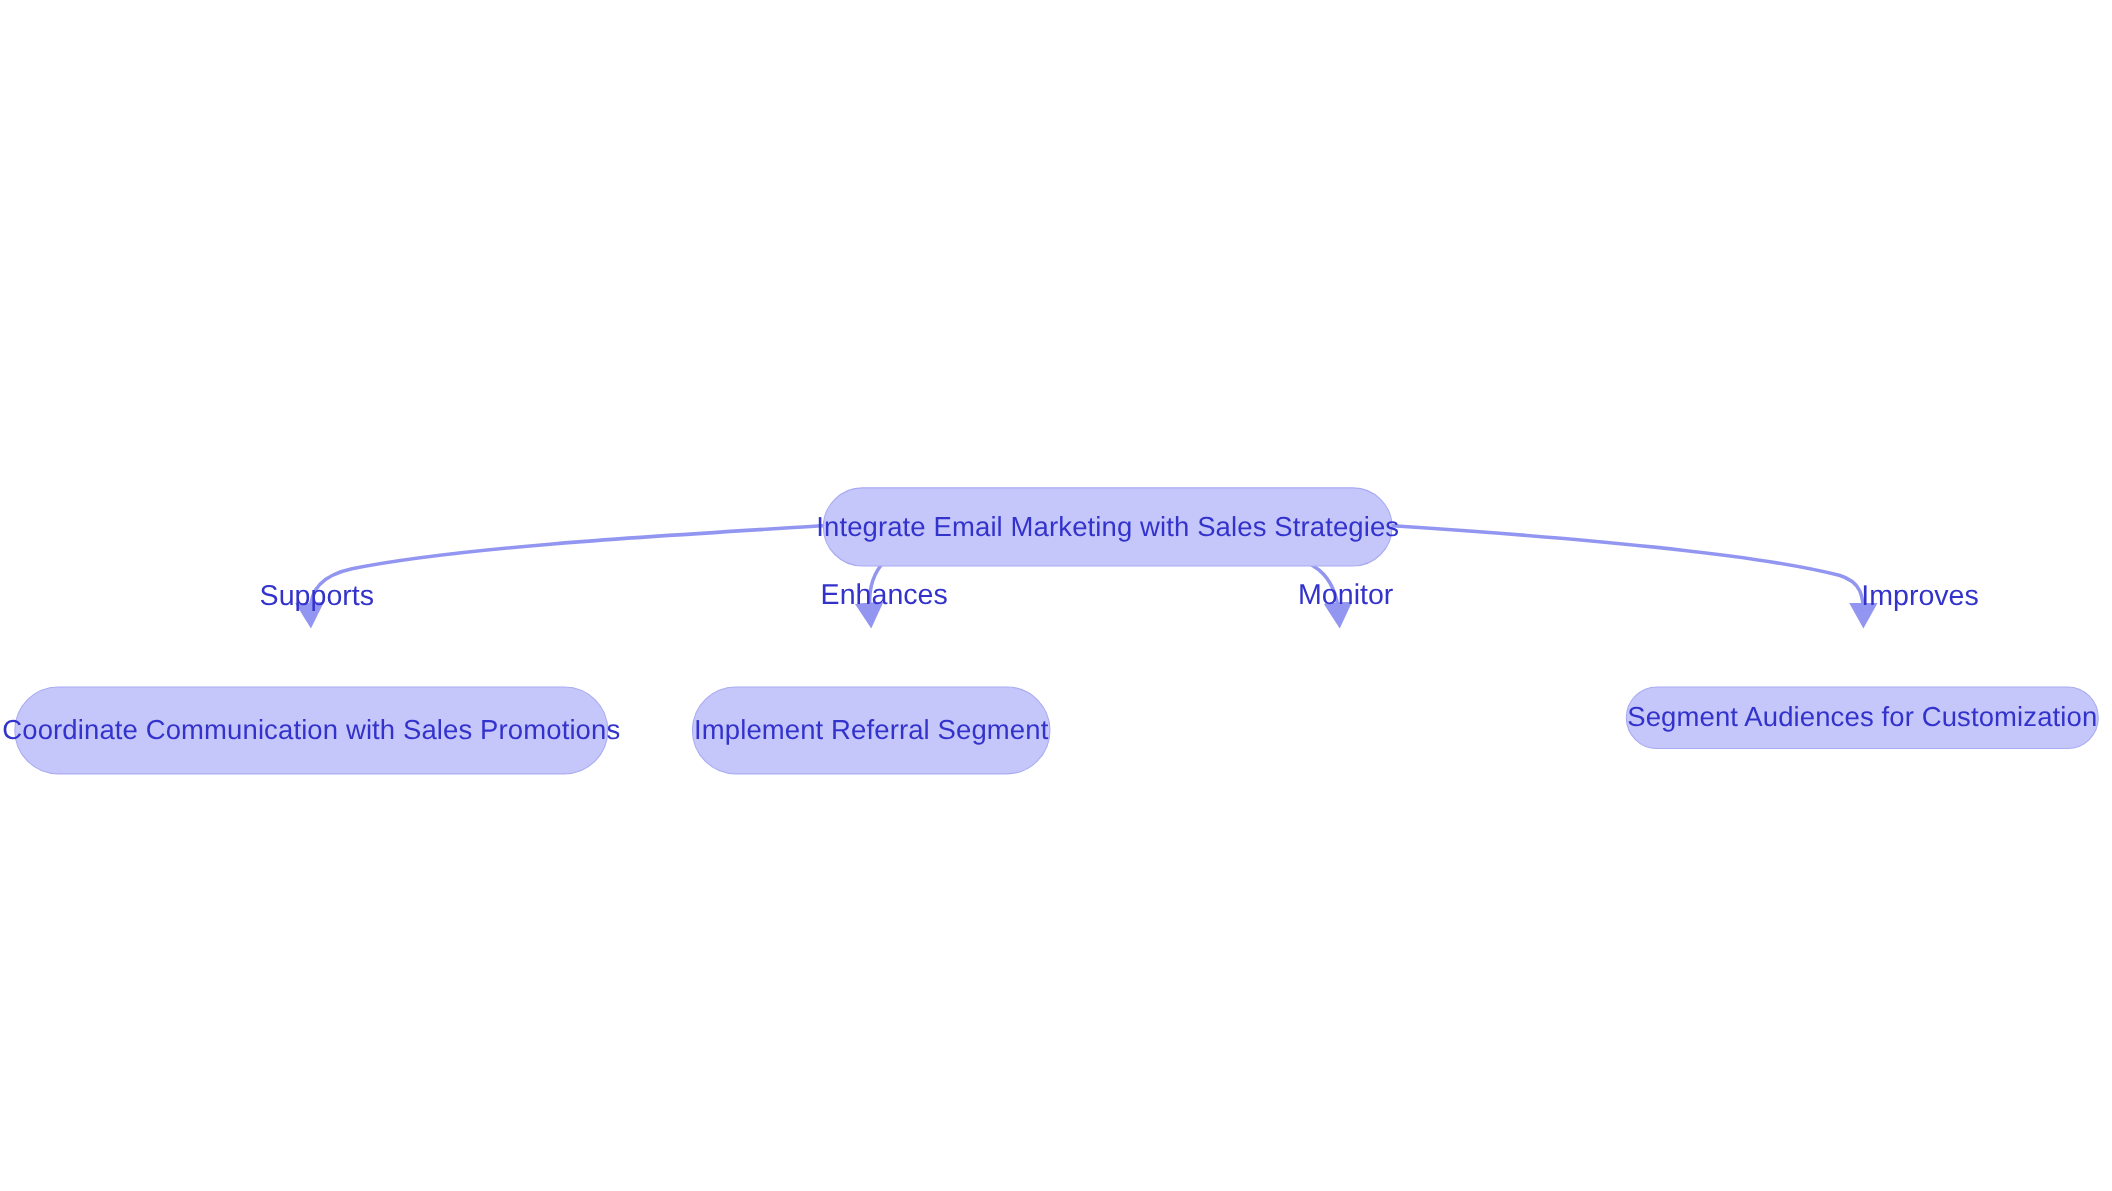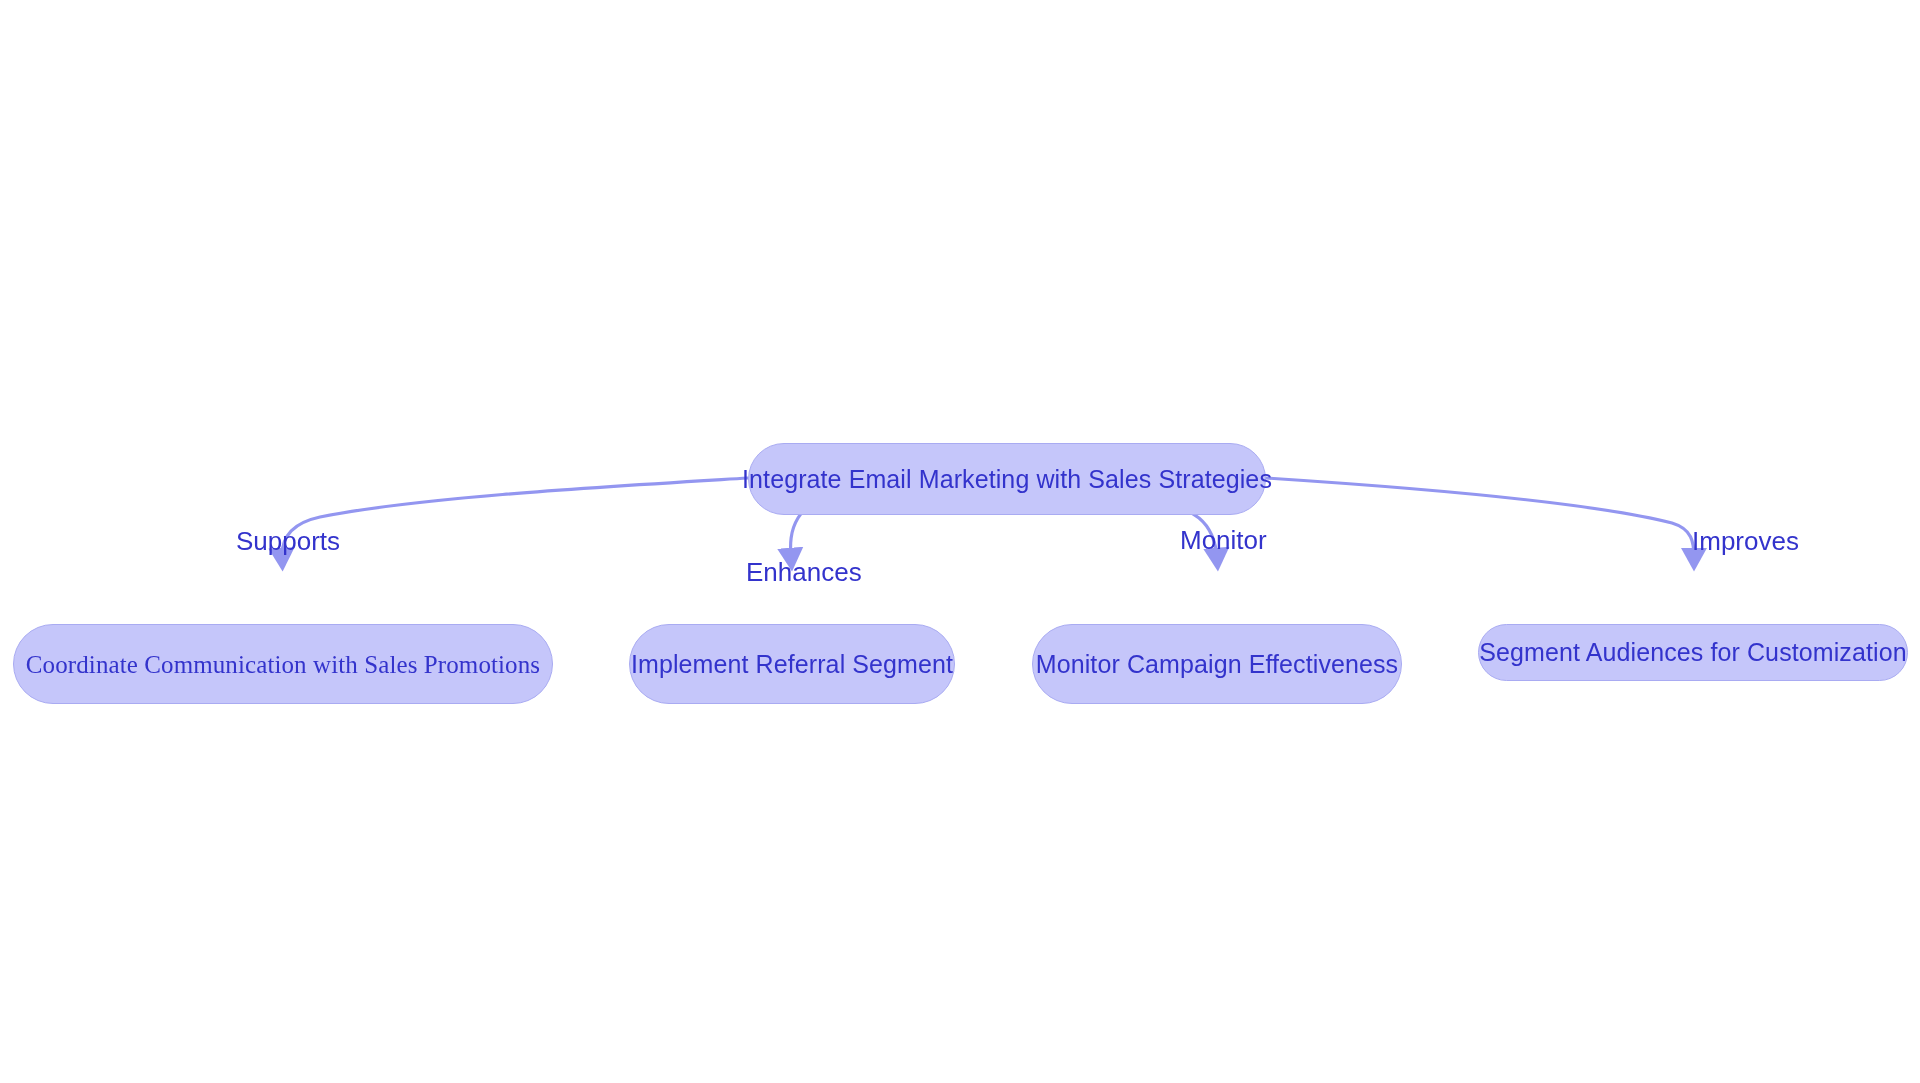--- a/index.html
+++ b/index.html
@@ -78,37 +78,34 @@
 
     <path d="M 1107 479 C 1126 487, 1172 498, 1199 518 C 1211 528, 1216 544, 1217 558" fill="none" stroke="#9396f0" stroke-width="3.2" stroke-linecap="round" marker-end="url(#arrowhead)"></path>
 
     <path d="M 1266 478 C 1420 488, 1590 502, 1672 523 C 1692 529, 1694 542, 1694 558" fill="none" stroke="#9396f0" stroke-width="3.2" stroke-linecap="round" marker-end="url(#arrowhead)"></path>
   </svg>
 
   <div class="node" style="left:748px; top:407px; width:518px; height:72px;">
     <span class="node-label">Integrate Email Marketing with Sales Strategies</span>
   </div>
 
-  <div class="node" style="left:13px; top:588px; width:540px; height:80px;font-family:Liberation Serif, serif;">
+  <div class="node" style="left:13px; top:588px; width:540px; height:80px;">
     <span class="node-label">Coordinate Communication with Sales Promotions</span>
   </div>
 
   <div class="node" style="left:629px; top:588px; width:326px; height:80px;">
     <span class="node-label">Implement Referral Segment</span>
   </div>
 
-  <div class="node" style="left:1032px; top:588px; width:370px; height:80px;">
-    <span class="node-label">Monitor Campaign Effectiveness</span>
-  </div>
 
   <div class="node" style="left:1478px; top:588px; width:430px; height:57px;align-items:center;">
     <span class="node-label">Segment Audiences for Customization</span>
   </div>
 
   <div class="edge-label" style="left:236px; top:528px;">Supports</div>
 
-  <div class="edge-label" style="left:746px; top:527px;margin-top:32px;">Enhances</div>
+  <div class="edge-label" style="left:746px; top:527px;">Enhances</div>
 
   <div class="edge-label" style="left:1180px; top:527px;">Monitor</div>
 
   <div class="edge-label" style="left:1648px; top:528px;margin-left:44px;">Improves</div>
 
 </div>
 
 </body></html>

